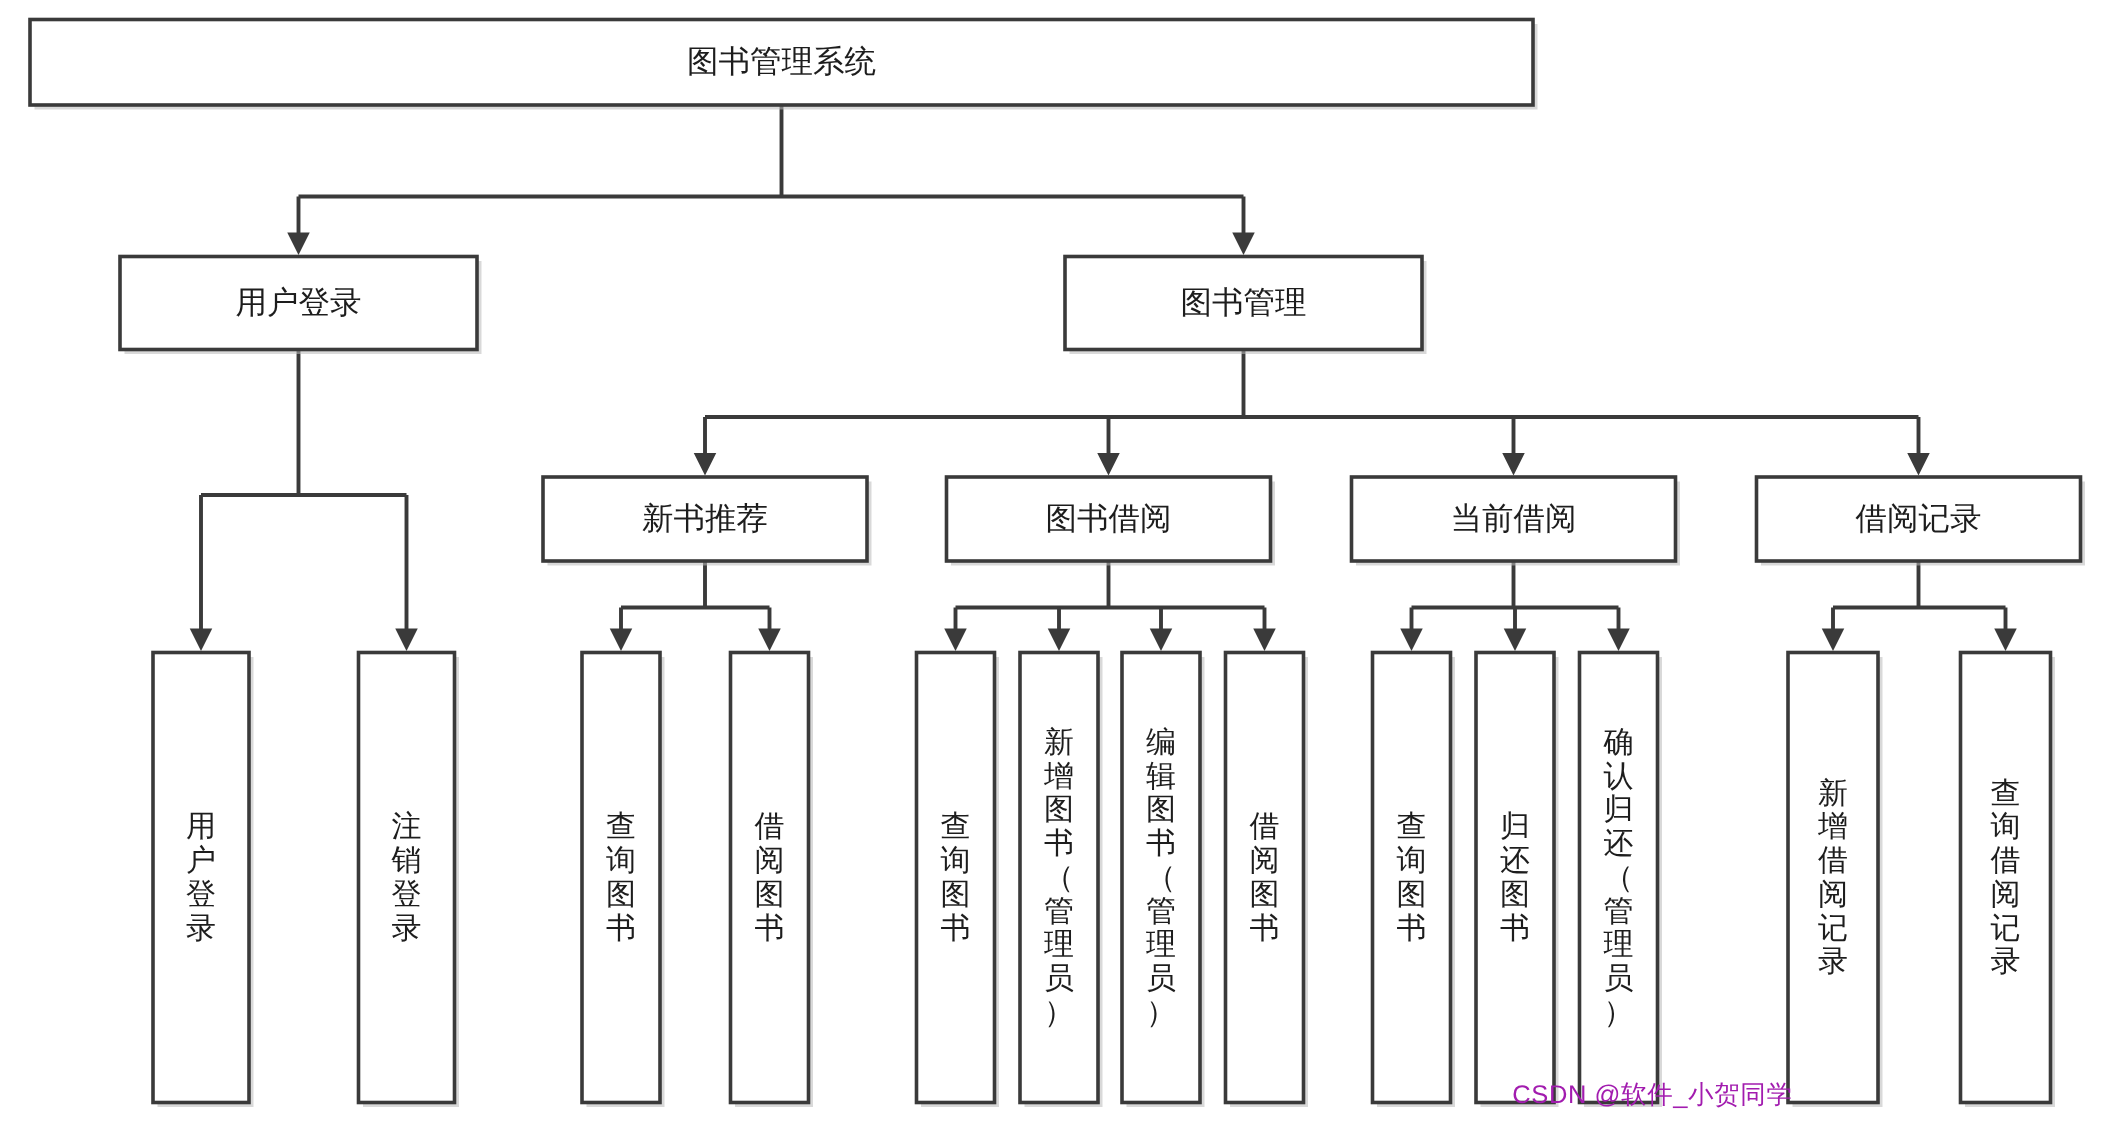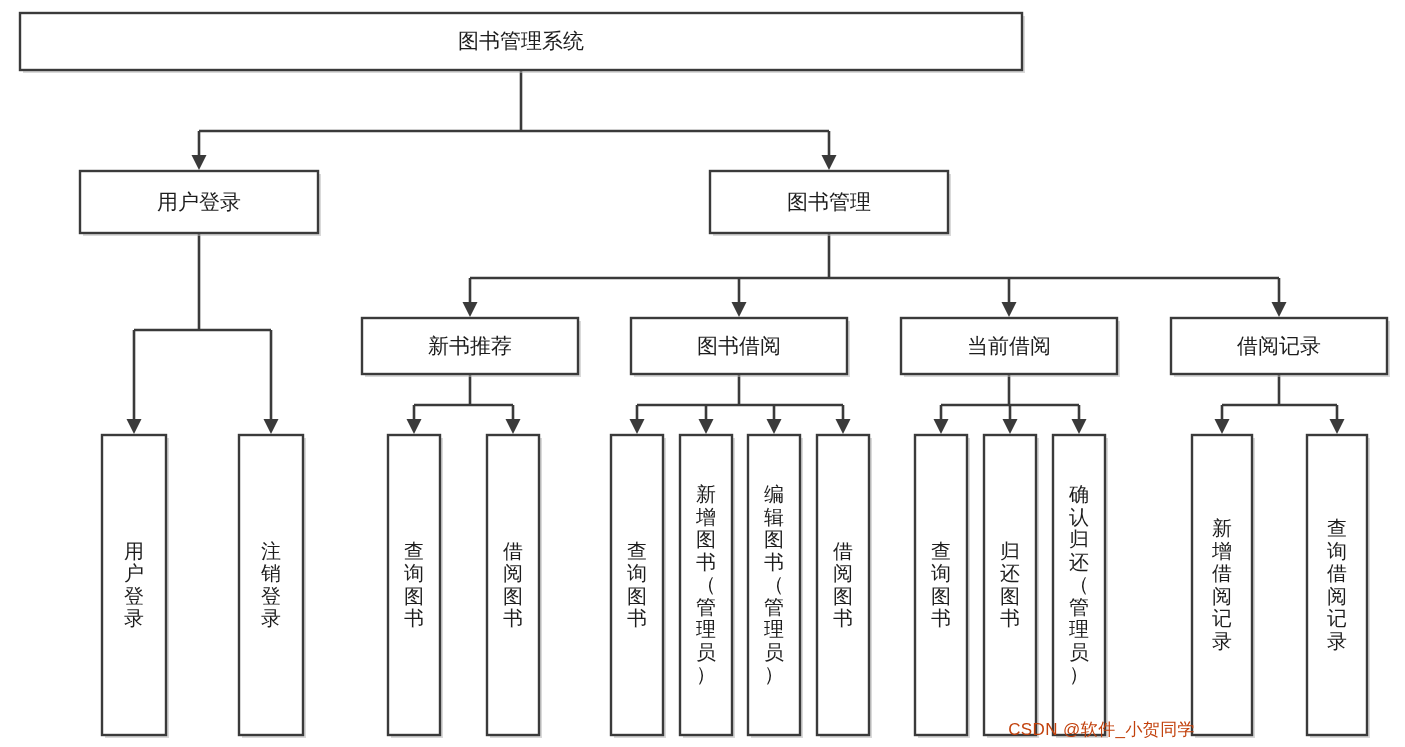--- a/index.html
+++ b/index.html
@@ -58,21 +58,21 @@
     font-size: 20px;
     fill: #1d1d1d;
     text-anchor: middle;
   }
   .watermark {
     position: absolute;
     right: 12px;
     bottom: 6px;
     font-family: "Liberation Sans", "DejaVu Sans", sans-serif;
     font-size: 17px;
-    color: #c2410c;
+    color: #a21caf;
     letter-spacing: 0.4px;
     white-space: nowrap;
     user-select: none;
   }
 </style>
 </head>
 <body>
 
 <div id="diagram-root">
   <svg class="diagram-canvas" viewBox="0 0 1405 747">

